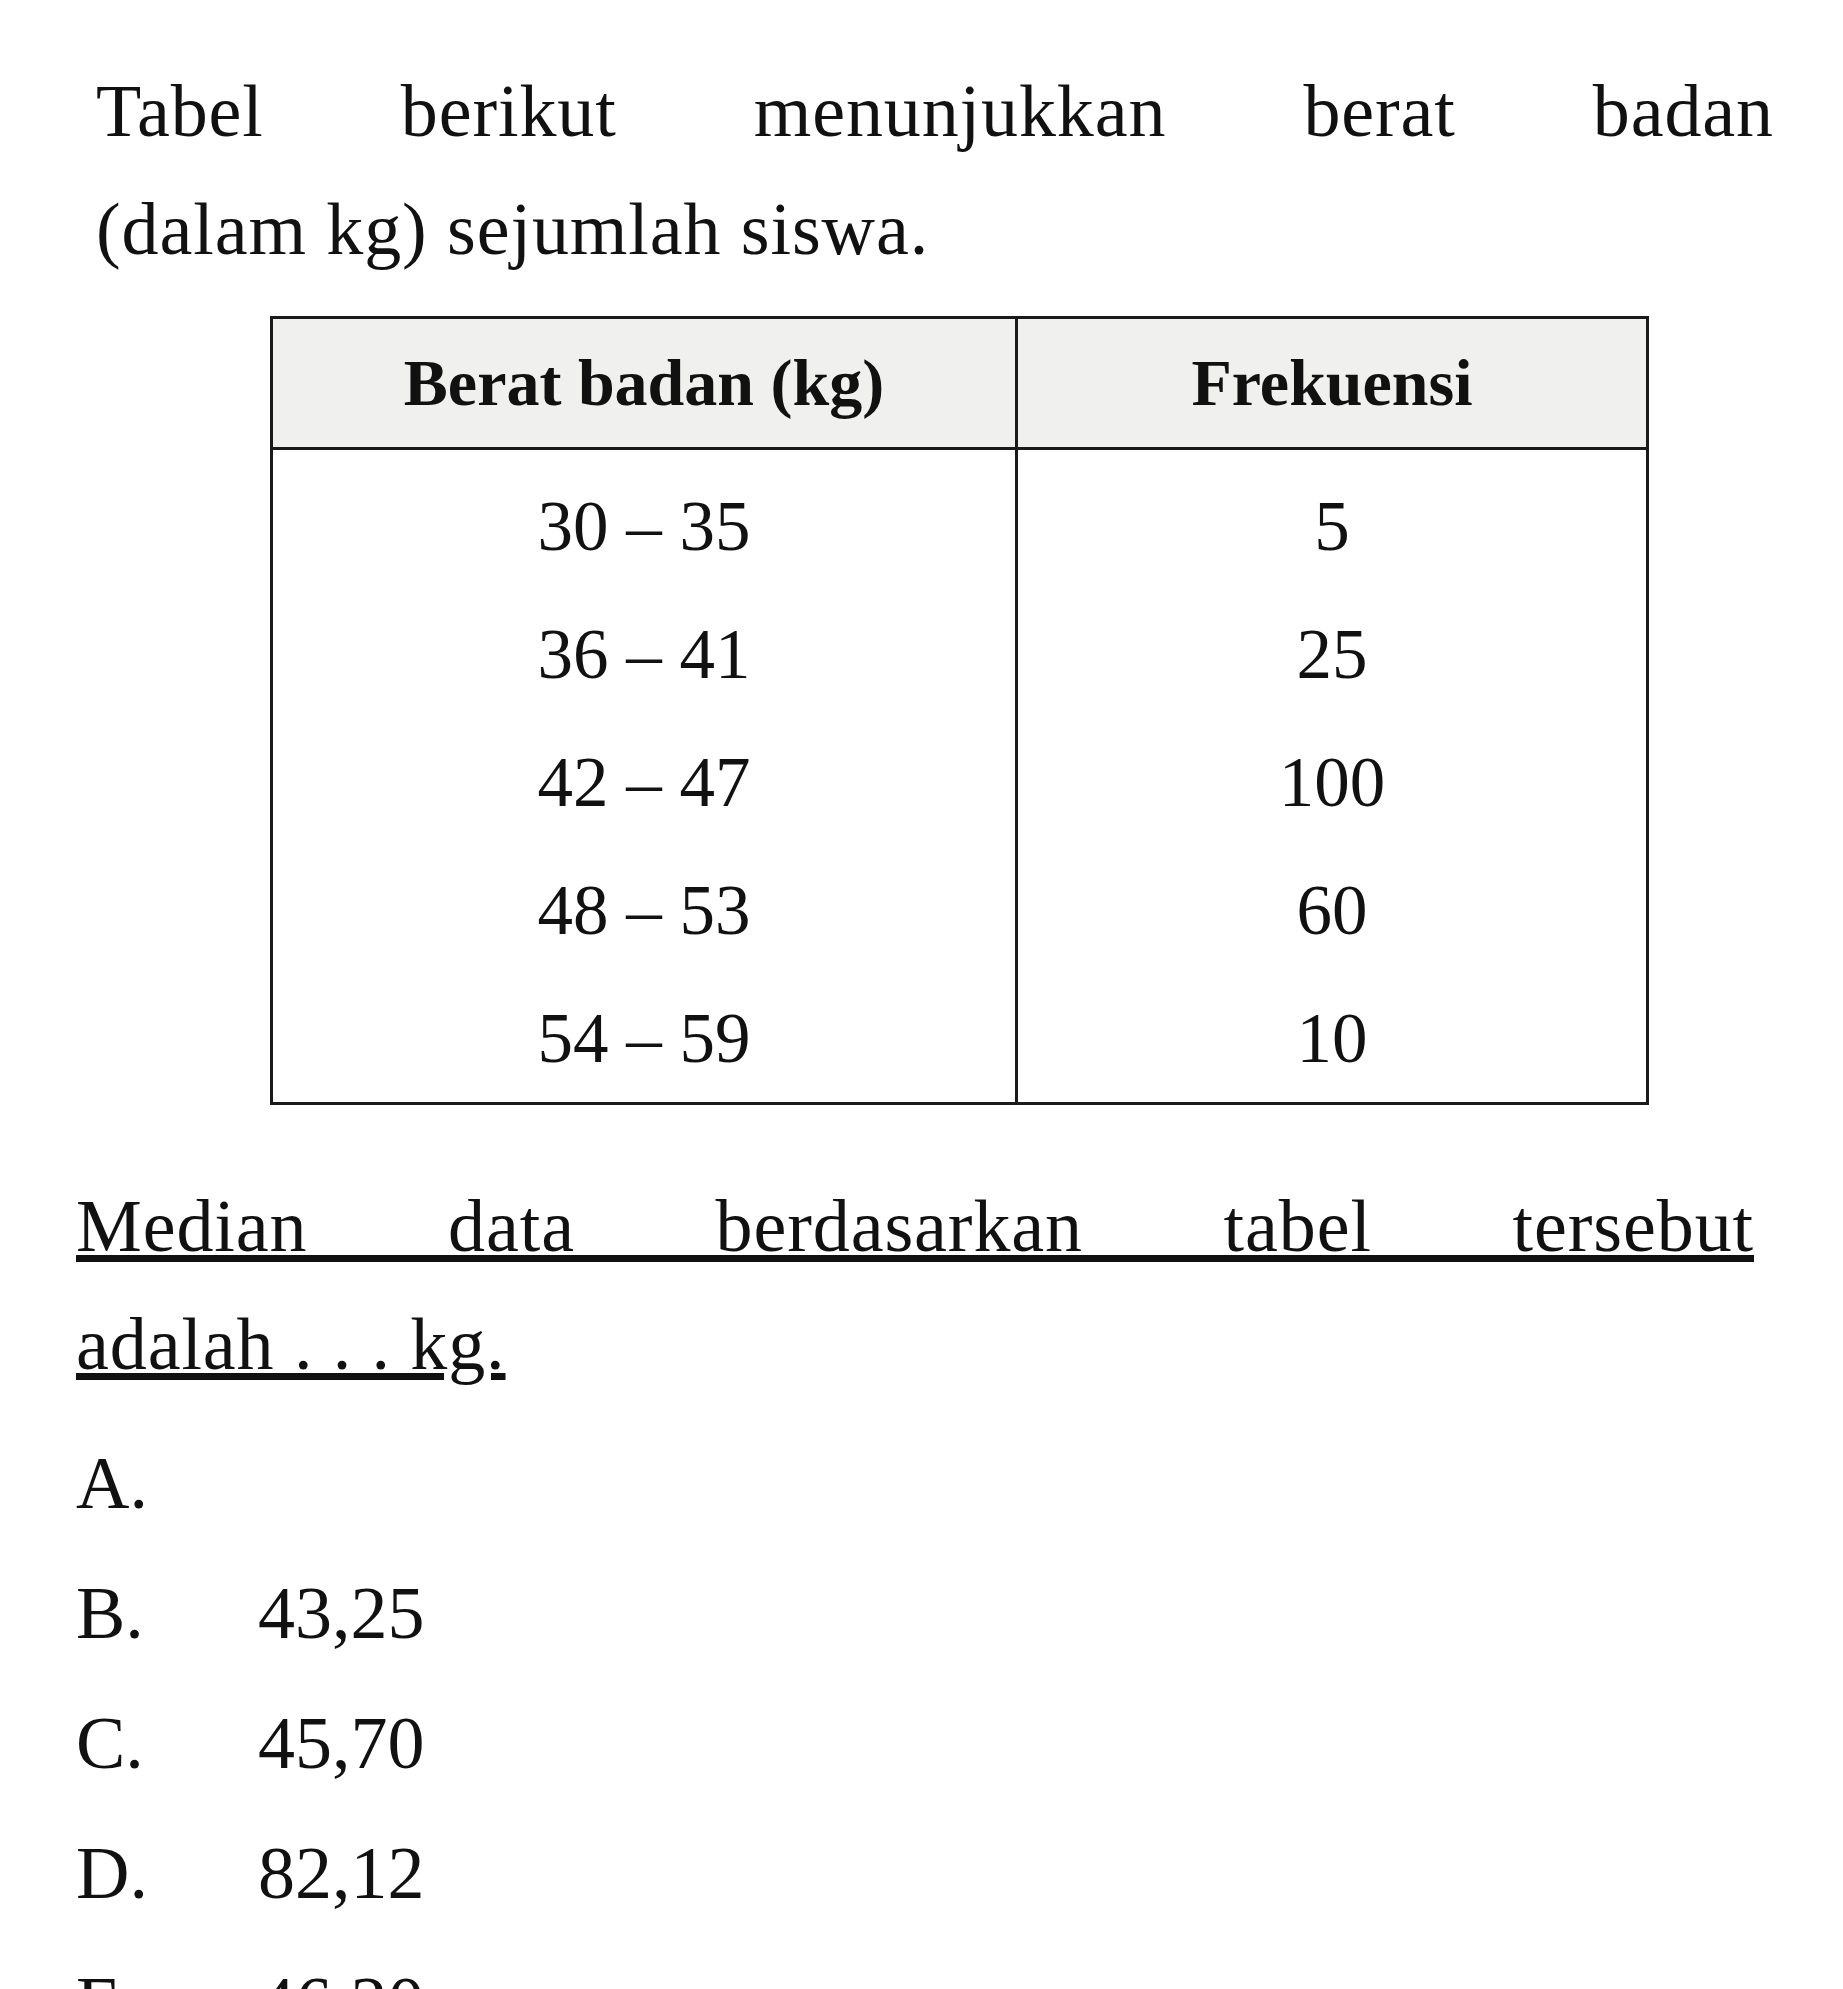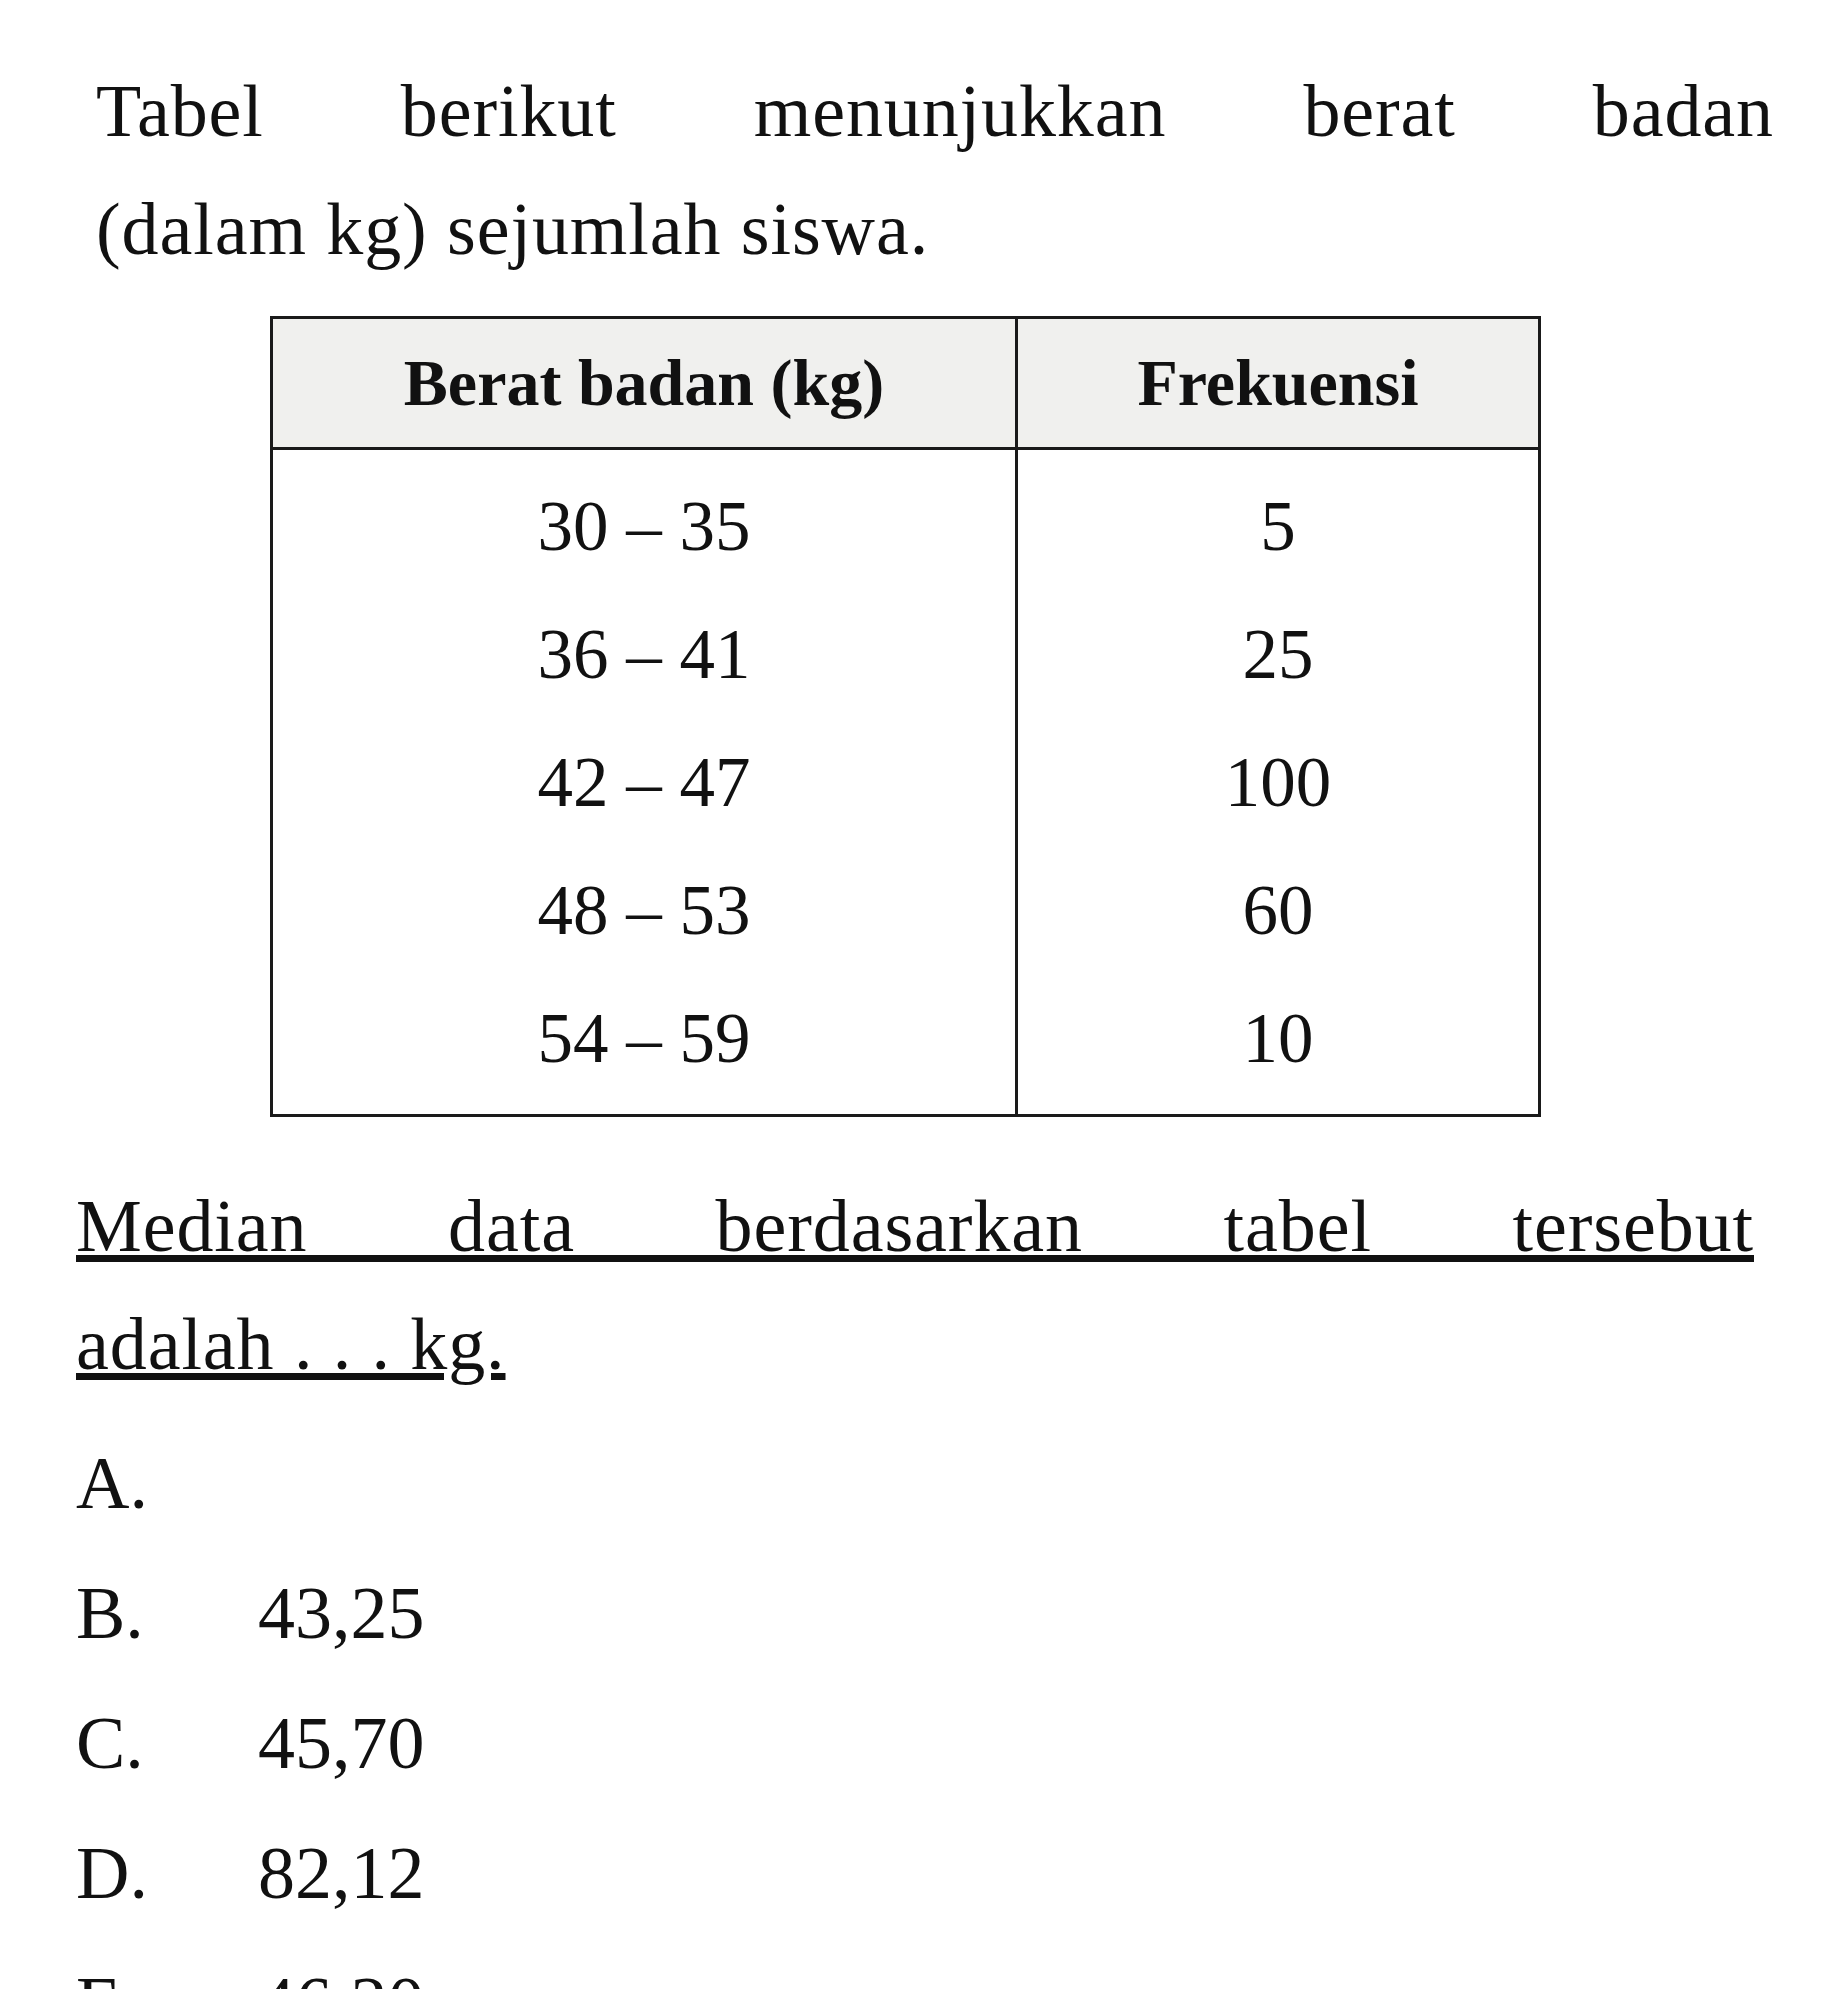--- a/index.html
+++ b/index.html
@@ -33,21 +33,21 @@
     .para .line.last {
       text-align-last: left;
     }
     #intro { top: 52px; margin-left: 20px; }
     #question { top: 1167px; text-decoration: underline; }
 
     table.data {
       position: absolute;
       left: 270px;
       top: 316px;
-      width: 1271px;
+      width: 1379px;
       border-collapse: collapse;
       border: 3.5px solid #1a1a1a;
     }
     table.data th, table.data td {
       border-left: 3.5px solid #1a1a1a;
       border-right: 3.5px solid #1a1a1a;
       text-align: center;
       font-size: 71px;
       padding: 0;
     }
@@ -56,21 +56,21 @@
       font-weight: bold;
       background: #f0f0ee;
       border-bottom: 3.5px solid #1a1a1a;
       font-size: 66px;
     }
     table.data th.col1 { width: 742px; }
     table.data td {
       height: 128px;
     }
     table.data tr.first td { padding-top: 12px; margin-top: 47px; }
-    table.data tr.lastrow td { padding-bottom: 12px; }
+    table.data tr.lastrow td { }
 
     .options {
       position: absolute;
       left: 76px;
       top: 1418px;
     }
     .option {
       display: flex;
       align-items: baseline;
       height: 130px;

